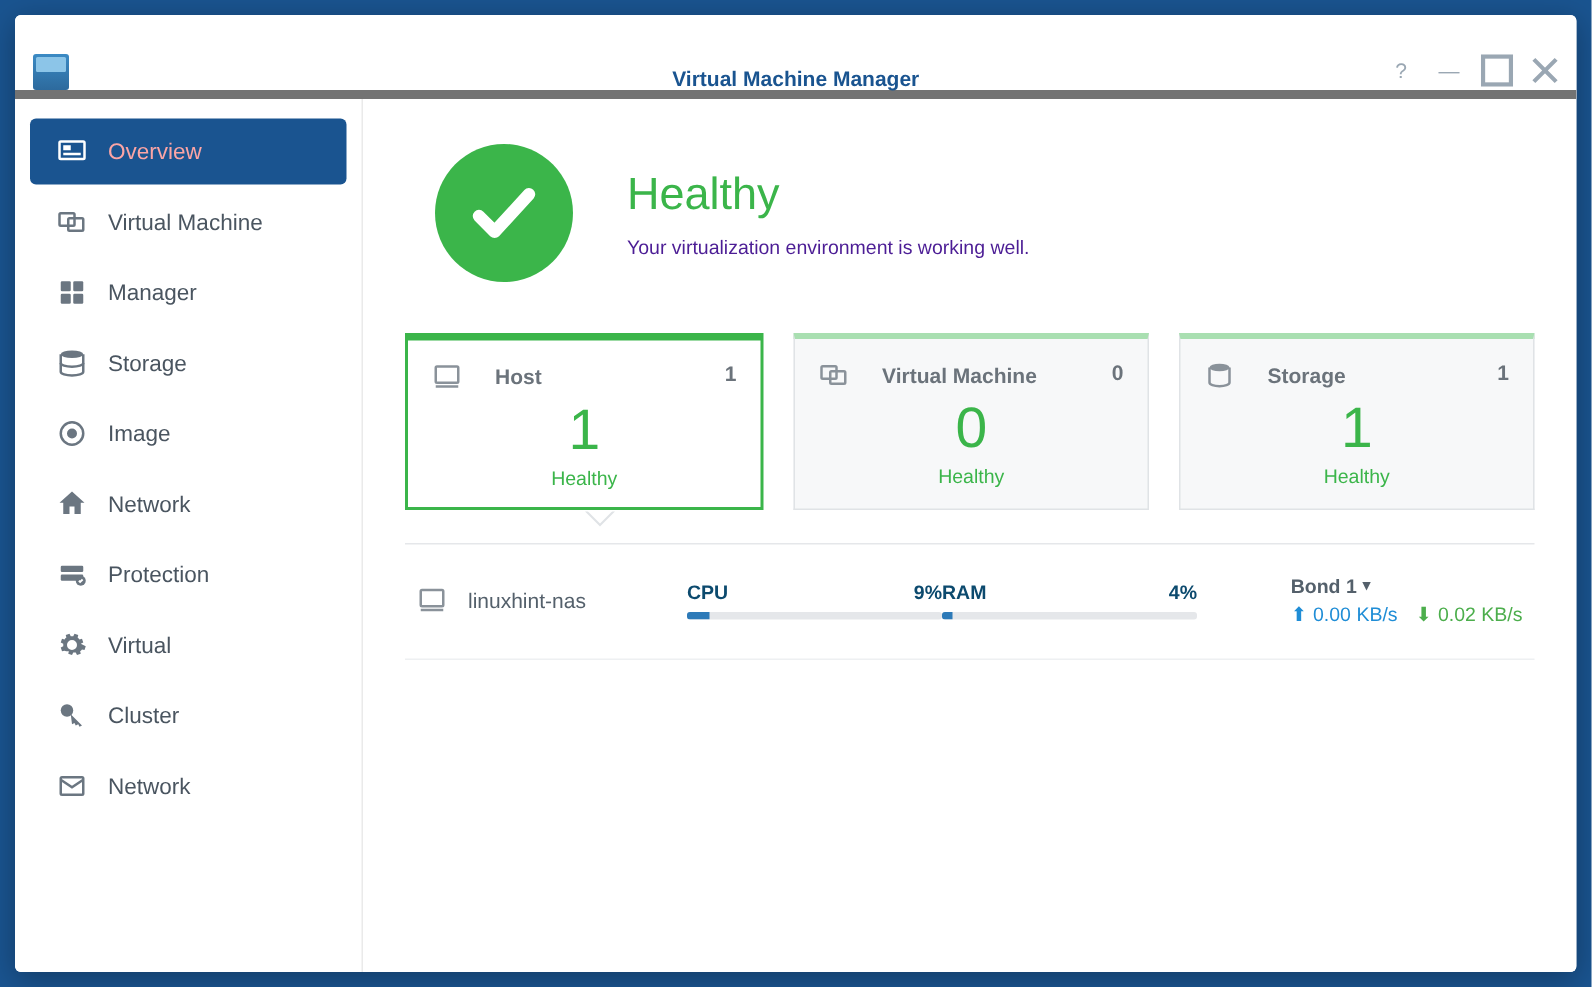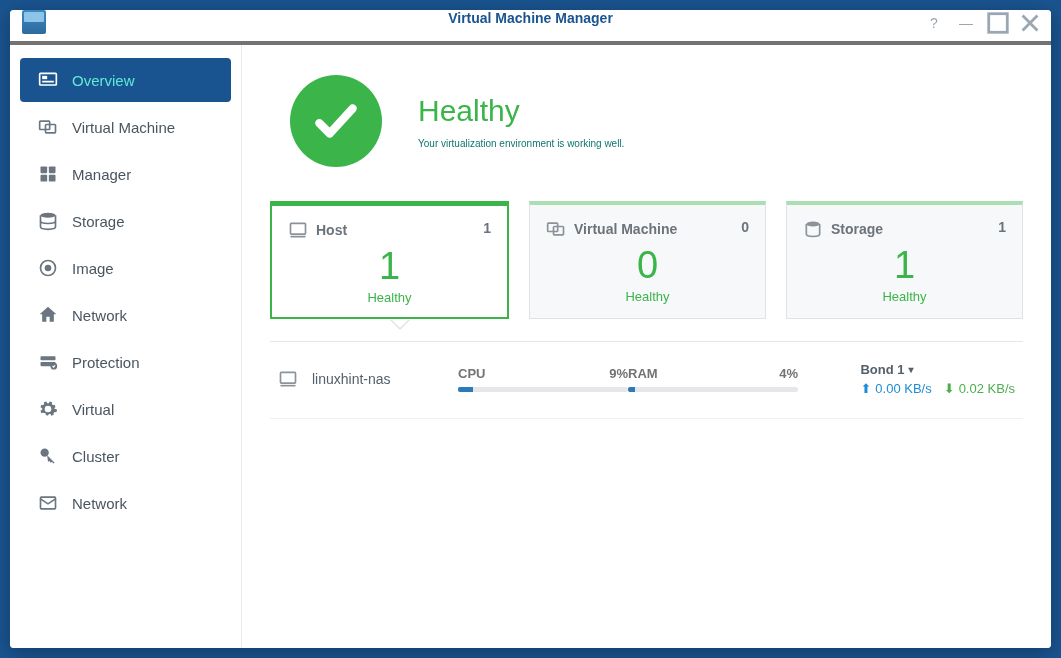--- a/index.html
+++ b/index.html
@@ -16,25 +16,25 @@
     width: 1041px;
     height: 638px;
     background: #fff;
     border-radius: 4px;
     box-shadow: 0 4px 20px rgba(0,0,0,.3);
     display: flex;
     flex-direction: column;
     overflow: hidden;
   }
   .titlebar {
-    height: 35px;
+    height: 56px;
     background: #fff;
-    border-bottom: 4px solid #737373;
+    border-bottom: 6px solid #737373;
     display: flex;
-    align-items: flex-start;
+    align-items: flex-end;
     padding: 0 8px;
     position: relative;
   }
   .app-icon {
     width: 24px; height: 24px;
     background: linear-gradient(#3b8ac4,#2d6a9d);
     border-radius: 2px;
     position: relative;
     margin-left: 4px;
   }
@@ -83,21 +83,21 @@
     height:44px;
     padding:0 18px;
     margin:3px 10px;
     border-radius:4px;
     color:#4a5560;
     font-size:15px;
     cursor:pointer;
   }
   .side-item.active {
     background:#1a5490;
-    color:#5eead4;
+    color:#fca5a5;
   }
   .side-item svg { width:20px;height:20px;flex:none; }
   .side-item.active svg { color:#fff; }
   .side-item:not(.active) svg { color:#6b7681; }
 
   
   .main {
     flex:1;
     padding:30px 28px 20px;
     overflow:auto;
@@ -116,40 +116,40 @@
     display:flex;align-items:center;justify-content:center;
   }
   .check-circle svg{width:50px;height:50px;color:#fff;}
   .status-text h1{
     font-size:30px;
     color:#3bb54a;
     font-weight:400;
     margin-bottom:10px;
   }
   .status-text p{
-    font-size:10px;
-    color:#0f766e;
+    font-size:13px;
+    color:#4c1d95;
   }
 
   .cards{display:flex;gap:20px;margin-bottom:22px;}
   .card{
     flex:1;
     border:1px solid #e0e3e6;
     border-top:4px solid #a9dfb1;
     background:#f7f8f9;
     padding:14px 16px 12px;
     position:relative;
   }
   .card.selected{
     border:2px solid #3bb54a;
     border-top-width:5px;
     background:#fff;
   }
   .card-head{
-    display:flex;align-items:center;gap:8px;
+    display:flex;align-items:center;gap:22px;
     color:#6b737b;
     font-size:14px;font-weight:600;
     margin-bottom:6px;
   }
   .card-head svg{width:20px;height:20px;color:#8a929a;}
   .card-count{
     position:absolute;top:14px;right:16px;
     font-size:14px;color:#6b737b;font-weight:600;
   }
   .card-big{
@@ -195,21 +195,21 @@
     display:flex;align-items:center;gap:14px;
     width:180px;
     font-size:14px;color:#54606b;
   }
   .host-name svg{width:20px;height:20px;color:#8a929a;}
   .meter-block{
     width:170px;
   }
   .meter-head{
     display:flex;justify-content:space-between;
-    font-size:13px;color:#737373;font-weight:600;
+    font-size:13px;color:#0c4a6e;font-weight:600;
     margin-bottom:6px;
   }
   .bar{
     height:5px;background:#e5e7ea;border-radius:2px;overflow:hidden;
   }
   .bar-fill{height:100%;background:#2d7ab8;}
   .net-block{
     margin-left:auto;
     text-align:left;
     font-size:13px;

